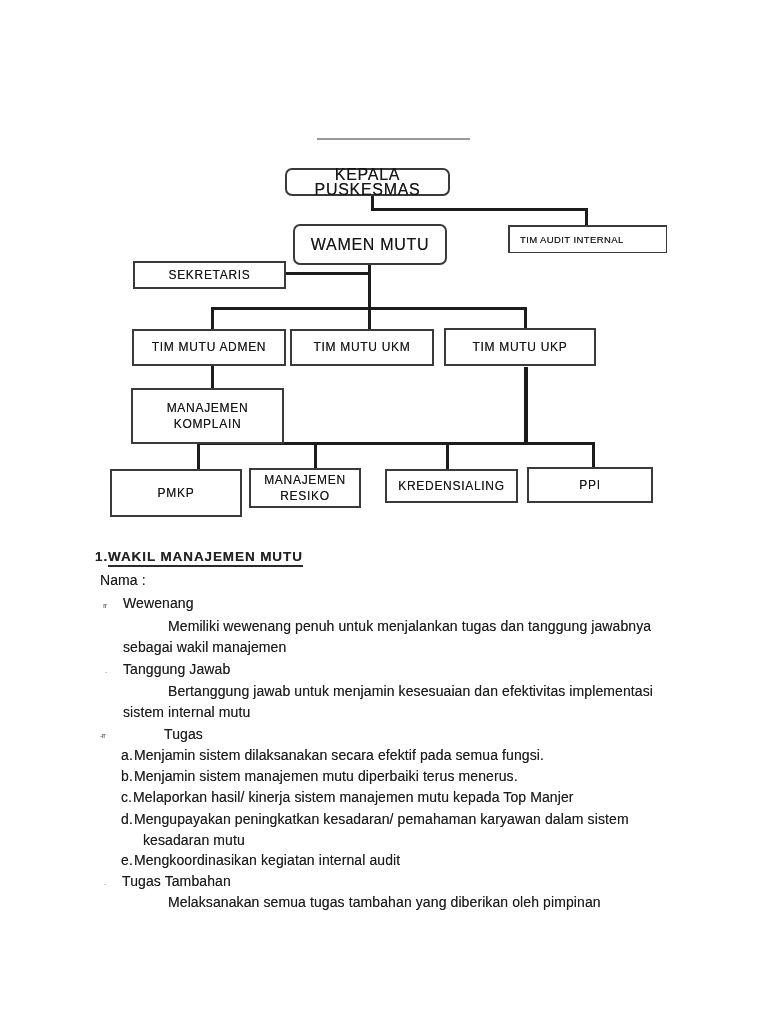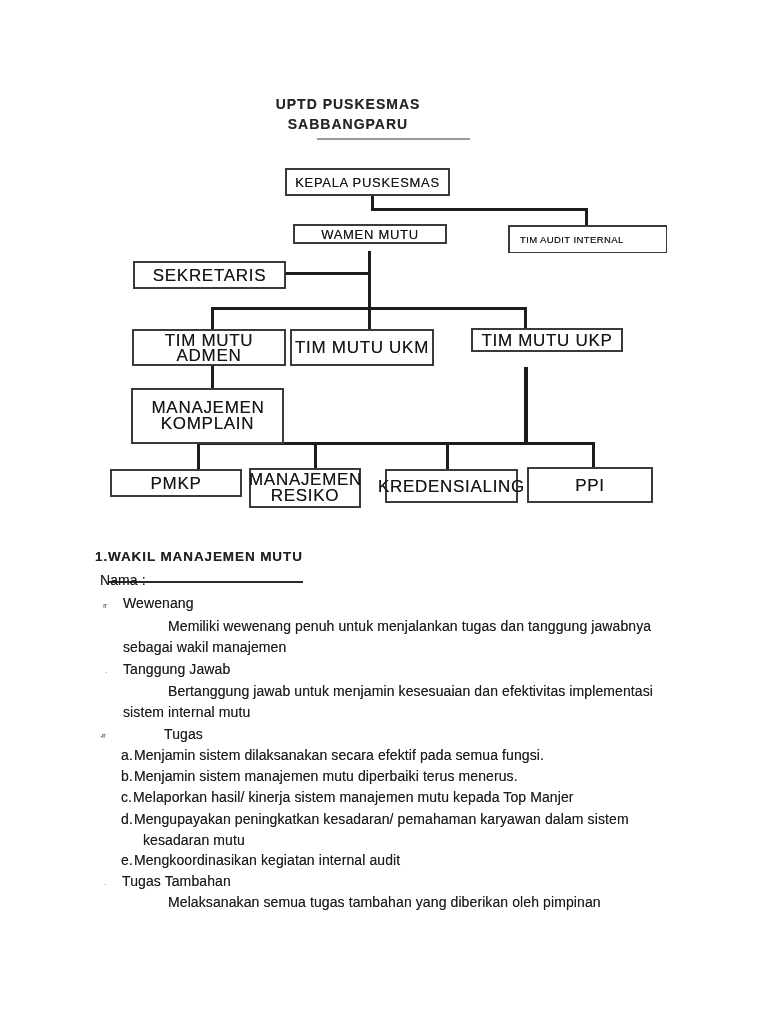--- a/index.html
+++ b/index.html
@@ -14,46 +14,45 @@
     text-align:center; font-size:14px; font-weight:bold;
     letter-spacing:1px; line-height:20px; color:#262626;
     text-shadow:0 0 0.4px rgba(30,30,30,0.5);
   }
   .title-rule { position:absolute; left:317px; top:138px; width:153px; height:2px; background:#9a9a9a; }
   
   .node {
     position:absolute; box-sizing:border-box; background:#fff;
     border:2px solid #3a3a3a;
     display:flex; align-items:center; justify-content:center;
-    text-align:center; font-size:17px; letter-spacing:0.7px;
+    text-align:center; font-size:12px; letter-spacing:0.7px;
     color:#161616; text-shadow:0 0 0.6px rgba(20,20,20,0.65);
     line-height:15px;
   }
-  .node.lg { font-size:13px; }
+  .node.lg { font-size:16px;border-radius:7px; }
   .node.sm { font-size:9.5px; letter-spacing:0.4px; justify-content:flex-start; padding-left:10px; text-align:left; border-width:2px 1px 1px 2px; }
   .node .wrap2 { display:inline-block; width:112px; line-height:16px; }
   .cl { position:absolute; background:#1c1c1c; }
   
   .bl {
     position:absolute; white-space:nowrap; font-size:14px;
     letter-spacing:0.1px; color:#1b1b1b;
     text-shadow:0 0 0.5px rgba(27,27,27,0.55);
   }
   .heading { font-size:13.5px; font-weight:bold; letter-spacing:0.9px; color:#222; text-shadow:0 0 0.5px rgba(20,20,20,0.6); }
-  .heading .hu { border-bottom:2px solid #2b2b2b; padding-bottom:17px; }
+  .heading .hu { border-bottom:2px solid #2b2b2b; padding-bottom:1px; }
   .marker { position:absolute; font-size:8px; color:#5d5d5d; letter-spacing:-1px; white-space:nowrap; }
   .pfx { margin-right:1px; }
 </style>
 </head>
 <body>
 
 <div class="page">
 
   <div class="doc-title">
-    <div>UPTD PUSKESMAS SABBANGPARU</div>
   </div>
   <div class="title-rule"></div>
 
   <div>
 
     <div class="cl" style="left:371px;top:196px;width:3px;height:14px"></div>
     <div class="cl" style="left:371px;top:208px;width:217px;height:3px"></div>
     <div class="cl" style="left:585px;top:208px;width:3px;height:18px"></div>
     <div class="cl" style="left:368px;top:251px;width:3px;height:79px"></div>
     <div class="cl" style="left:286px;top:272px;width:84px;height:3px"></div>
@@ -64,42 +63,42 @@
     <div class="cl" style="left:524px;top:367px;width:4px;height:77px"></div>
     <div class="cl" style="left:197px;top:442px;width:398px;height:3px"></div>
     <div class="cl" style="left:197px;top:442px;width:3px;height:28px"></div>
     <div class="cl" style="left:314px;top:442px;width:3px;height:27px"></div>
     <div class="cl" style="left:446px;top:442px;width:3px;height:28px"></div>
     <div class="cl" style="left:592px;top:442px;width:3px;height:26px"></div>
 
     <div class="node lg" style="left:285px;top:168px;width:165px;height:28px">
       <span>KEPALA PUSKESMAS</span>
     </div>
-    <div class="node lg" style="left:293px;top:224px;width:154px;height:20px">
+    <div class="node lg" style="left:293px;top:224px;width:154px;height:41px">
       <span>WAMEN MUTU</span>
     </div>
     <div class="node sm" style="left:508px;top:225px;width:159px;height:28px">
       <span>TIM AUDIT INTERNAL</span>
     </div>
     <div class="node" style="left:133px;top:261px;width:153px;height:28px">
       <span>SEKRETARIS</span>
     </div>
     <div class="node" style="left:132px;top:329px;width:154px;height:37px">
       <span>TIM MUTU ADMEN</span>
     </div>
     <div class="node" style="left:290px;top:329px;width:144px;height:37px">
       <span>TIM MUTU UKM</span>
     </div>
-    <div class="node" style="left:471px;top:328px;width:152px;height:24px">
+    <div class="node" style="left:444px;top:328px;width:152px;height:38px">
       <span>TIM MUTU UKP</span>
     </div>
     <div class="node" style="left:131px;top:388px;width:153px;height:56px">
       <span class="wrap2">MANAJEMEN KOMPLAIN</span>
     </div>
-    <div class="node" style="left:110px;top:469px;width:132px;height:28px">
+    <div class="node" style="left:110px;top:469px;width:132px;height:48px">
       <span>PMKP</span>
     </div>
     <div class="node" style="left:249px;top:468px;width:112px;height:40px">
       <span class="wrap2">MANAJEMEN RESIKO</span>
     </div>
     <div class="node" style="left:385px;top:469px;width:133px;height:34px">
       <span>KREDENSIALING</span>
     </div>
     <div class="node" style="left:527px;top:467px;width:126px;height:36px">
       <span>PPI</span>

